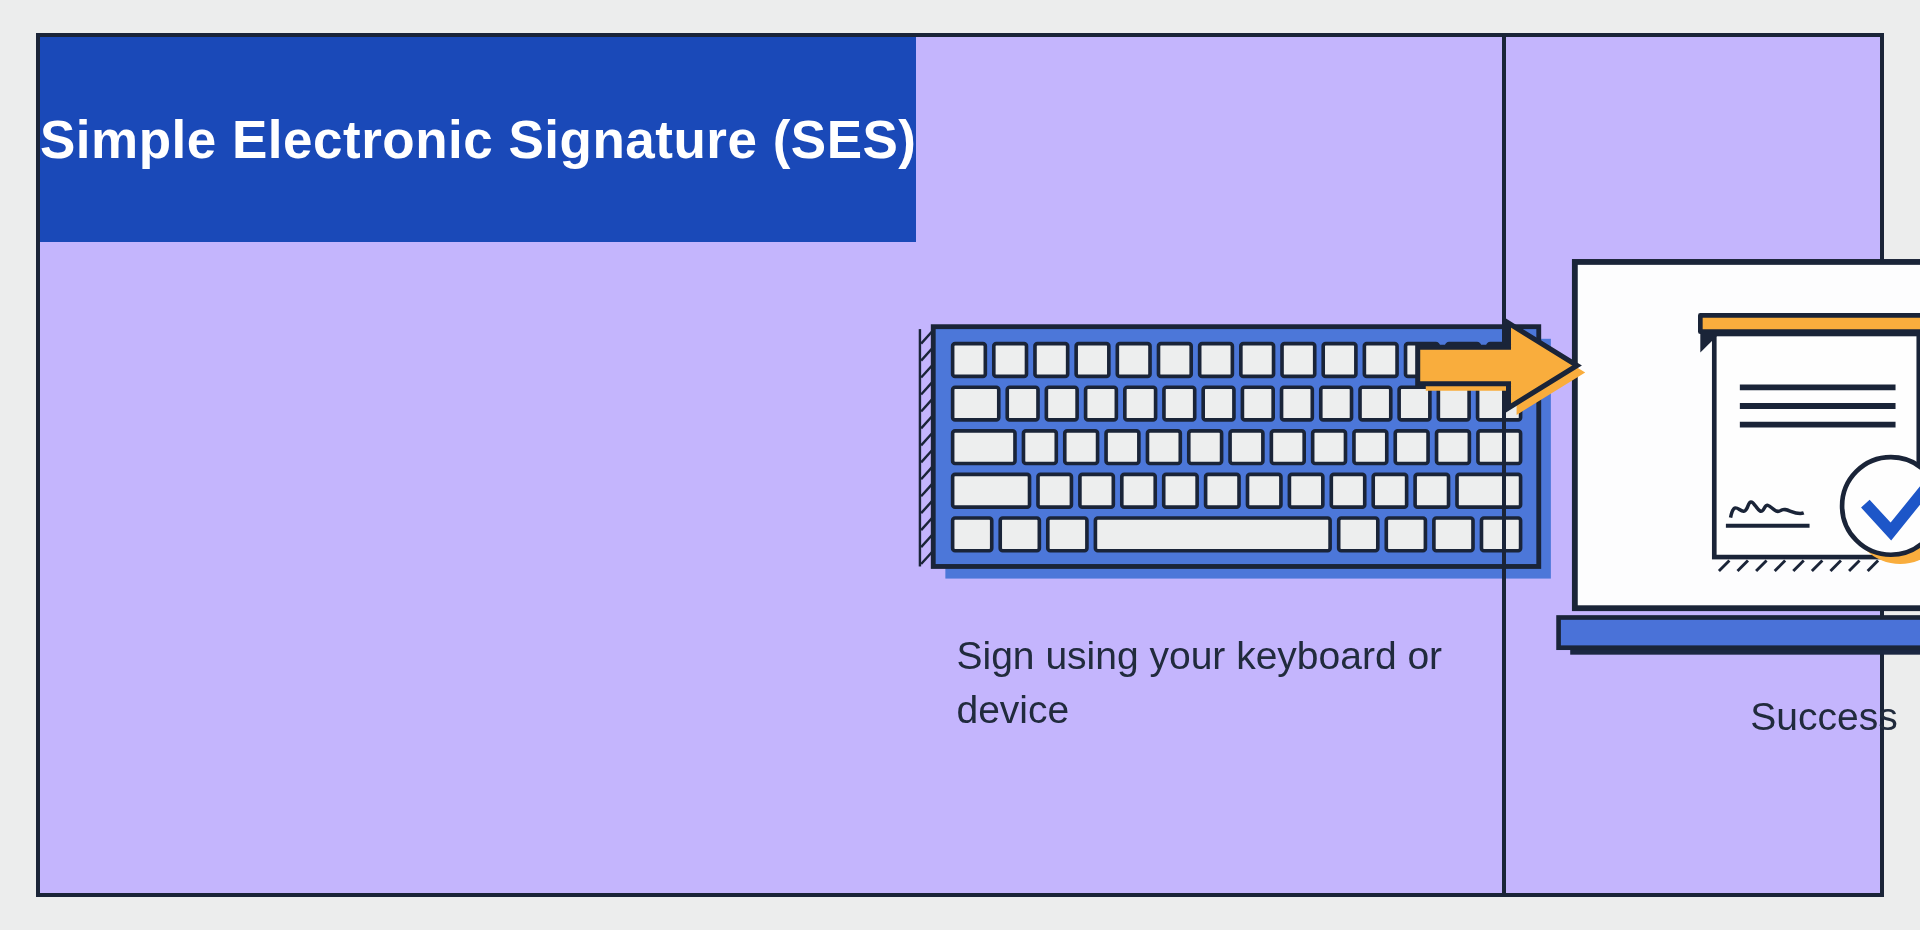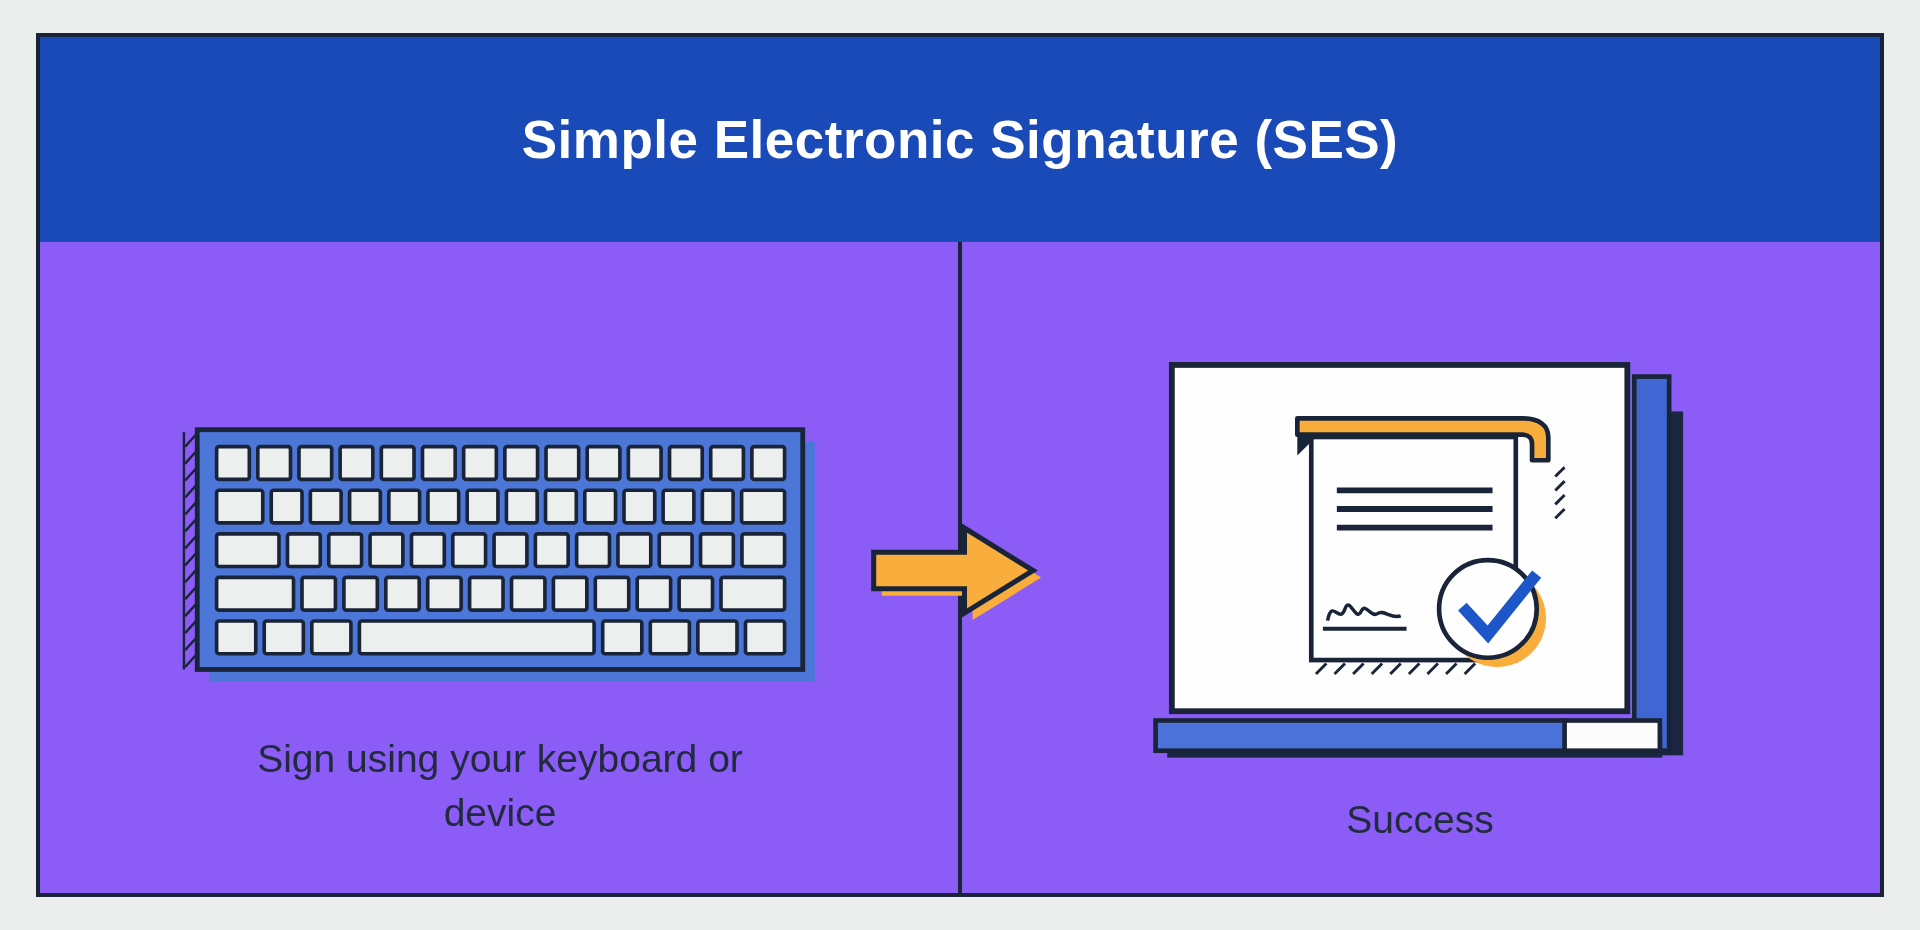--- a/index.html
+++ b/index.html
@@ -7,23 +7,23 @@
   body {
     background:#eceded;
     font-family:"Liberation Sans", sans-serif;
     position:relative;
     overflow:hidden;
   }
   .frame {
     position:absolute;
     left:36px; right:36px; top:33px; bottom:33px;
     border:4px solid #1a2438;
-    background:#8b5cf6;
-    display:flex;
-    flex-direction:column;
+    background:#c4b5fd;
+    display:flex;
+    flex-direction:row;
   }
   .header {
     height:205px;
     background:#1a49b8;
     display:flex;
     align-items:center;
     justify-content:center;
     flex:0 0 auto;
   }
   .title {
@@ -54,21 +54,20 @@
     align-items:center;
     justify-content:center;
     height:100%;
   }
   .panel.left  { padding-top:124px; }
   .panel.right { padding-top:62px; }
   .caption {
     color:#212b3d;
     font-size:39px;
     line-height:1.38;
-    text-align:center;
   }
   .caption.left-cap { max-width:560px; margin-top:48px; }
   .caption.right-cap { margin-top:33px; }
   .arrow-wrap {
     position:absolute;
     left:50%;
     top:272px;
     transform:translateX(-52%);
     z-index:2;
     line-height:0;

